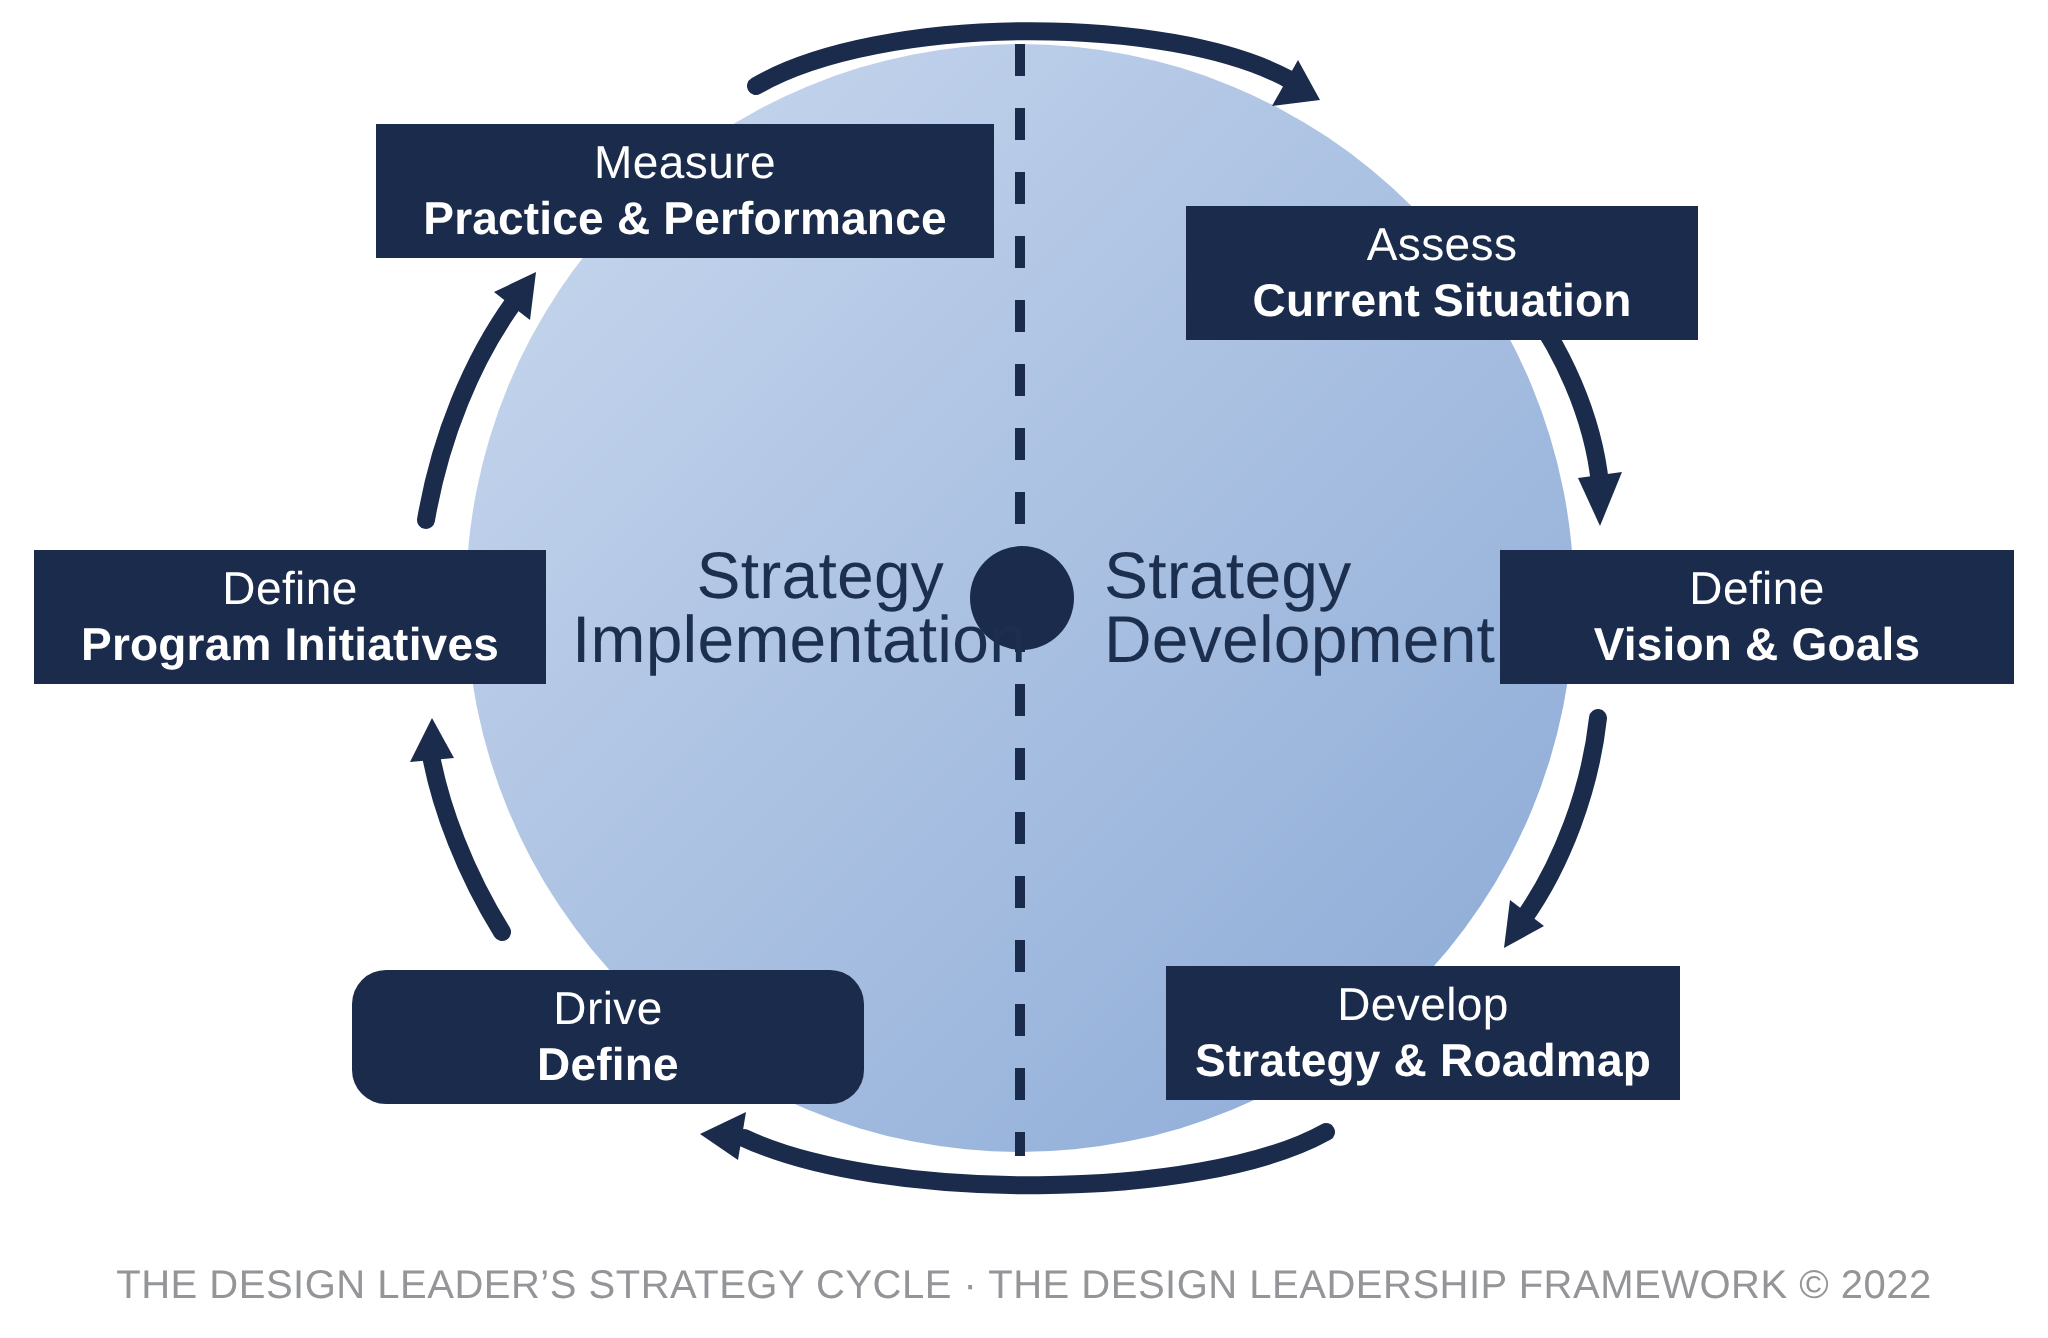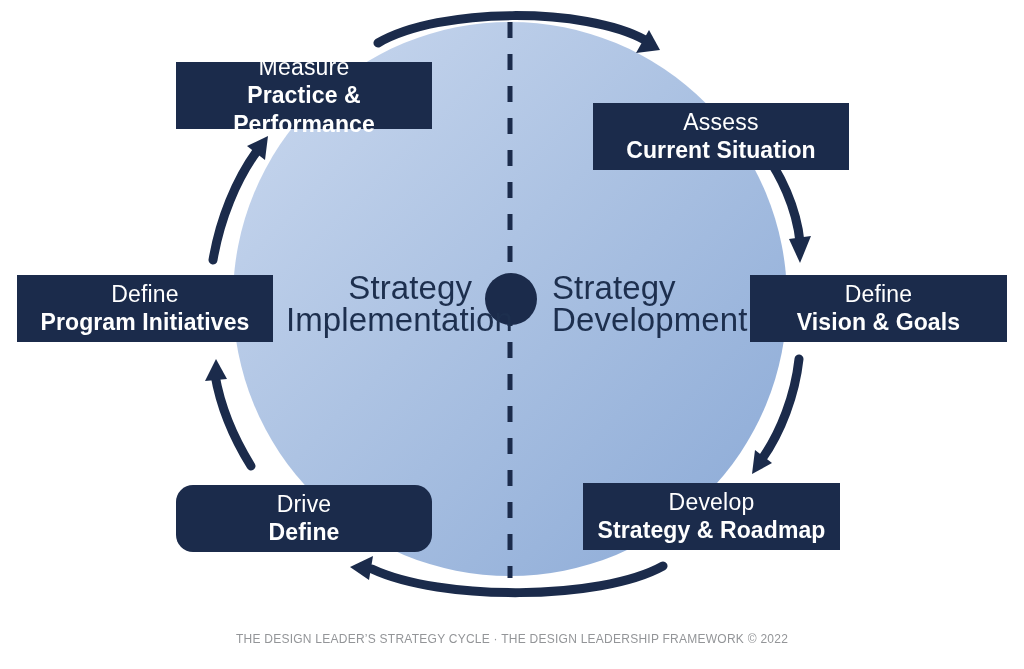--- a/index.html
+++ b/index.html
@@ -71,36 +71,36 @@
     font-weight: 400;
     letter-spacing: 0.2px;
   }
   .stage-box .line2 {
     font-size: 23px;
     line-height: 29px;
     font-weight: 700;
     letter-spacing: 0.1px;
   }
 
-  #box-measure  { left: 176px; top: 62px;  width: 256px; height: 67px; }
+  #box-measure  { left: 188px; top: 62px;  width: 309px; height: 67px; }
   #box-assess   { left: 593px; top: 62px;  width: 256px; height: 67px; margin-top: 41px; }
   #box-manage   { left: 17px;  top: 275px; width: 256px; height: 67px; }
   #box-define   { left: 750px; top: 275px; width: 257px; height: 67px; }
   #box-drive    { left: 176px; top: 485px; width: 256px; height: 67px; border-radius: 17px; }
   #box-develop  { left: 583px; top: 483px; width: 257px; height: 67px; }
 
   
   #footer-caption {
     position: absolute;
     left: 0;
     top: 632px;
     width: 1024px;
     text-align: center;
     color: #939598;
-    font-size: 12px;
+    font-size: 20px;
     letter-spacing: 0.25px;
     font-weight: 400;
   }
 </style>
 </head>
 <body>
 
 <div id="stage">
 
   <svg class="svg-layer" viewBox="0 0 1024 669">

